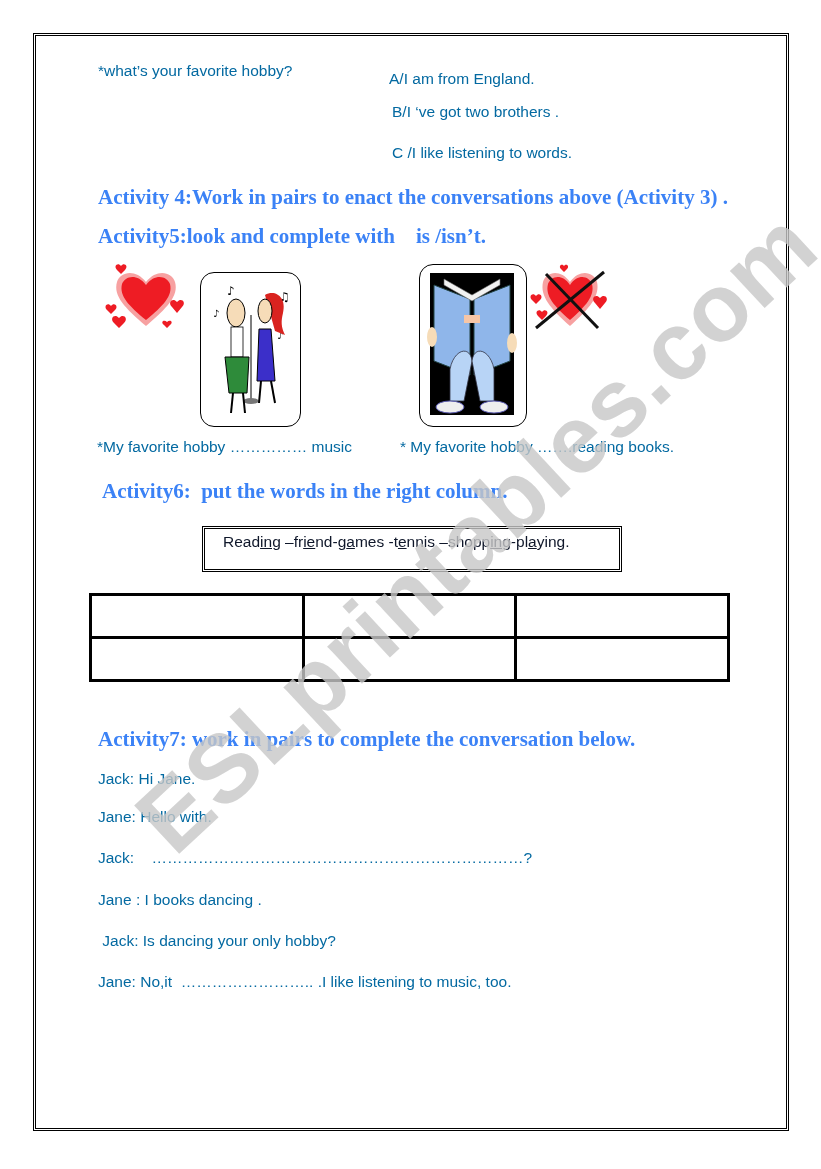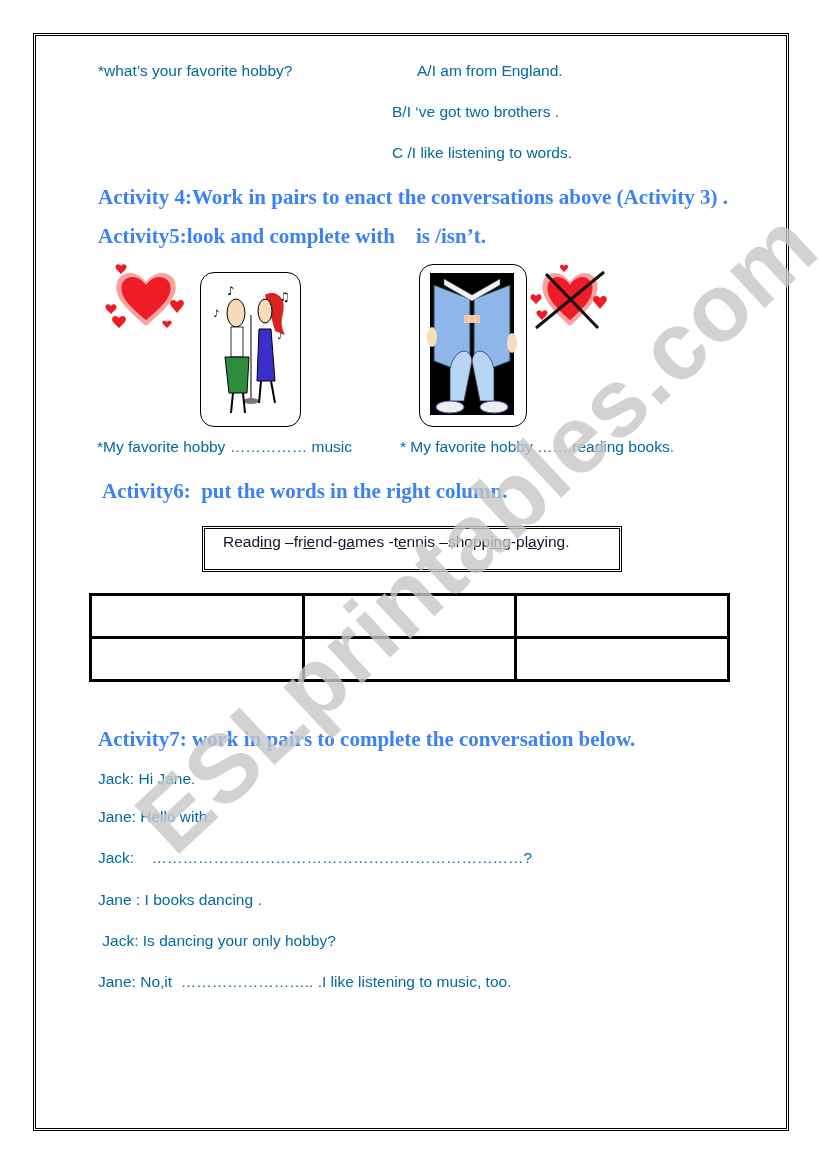--- a/index.html
+++ b/index.html
@@ -22,21 +22,21 @@
   .u { text-decoration:underline; }
   table.sort { position:absolute; left:89px; top:593px; width:641px; height:89px; border-collapse:collapse; }
   table.sort td { border:3px solid #000; width:33%; }
 </style>
 </head>
 <body>
 
 <div class="page-border"></div>
 
 <div class="txt" style="left:98px;top:62px;">*what’s your favorite hobby?</div>
-<div class="txt" style="left:389px;top:62px;margin-left:28px;">A/I am from England.</div>
+<div class="txt" style="left:389px;top:70px;">A/I am from England.</div>
 <div class="txt" style="left:392px;top:103px;">B/I ‘ve got two brothers .</div>
 <div class="txt" style="left:392px;top:144px;">C /I like listening to words.</div>
 
 <div class="bold" style="left:98px;top:185px;">Activity 4:Work in pairs to enact the conversations above (Activity 3) .</div>
 
 <div class="bold" style="left:98px;top:224px;white-space:pre;">Activity5:look and complete with    is /isn’t.</div>
 
 <svg style="position:absolute;left:105px;top:262px;" width="82" height="72" viewBox="0 0 82 72">
   <path d="M41 64 C20 46 8 34 12 20 C15 10 30 6 41 20 C52 6 67 10 70 20 C74 34 62 46 41 64 Z" fill="#f7a1a1"></path>
   <path d="M41 58 C24 44 14 34 17 22 C20 14 32 11 41 23 C50 11 62 14 65 22 C68 34 58 44 41 58 Z" fill="#ee1c24"></path>

